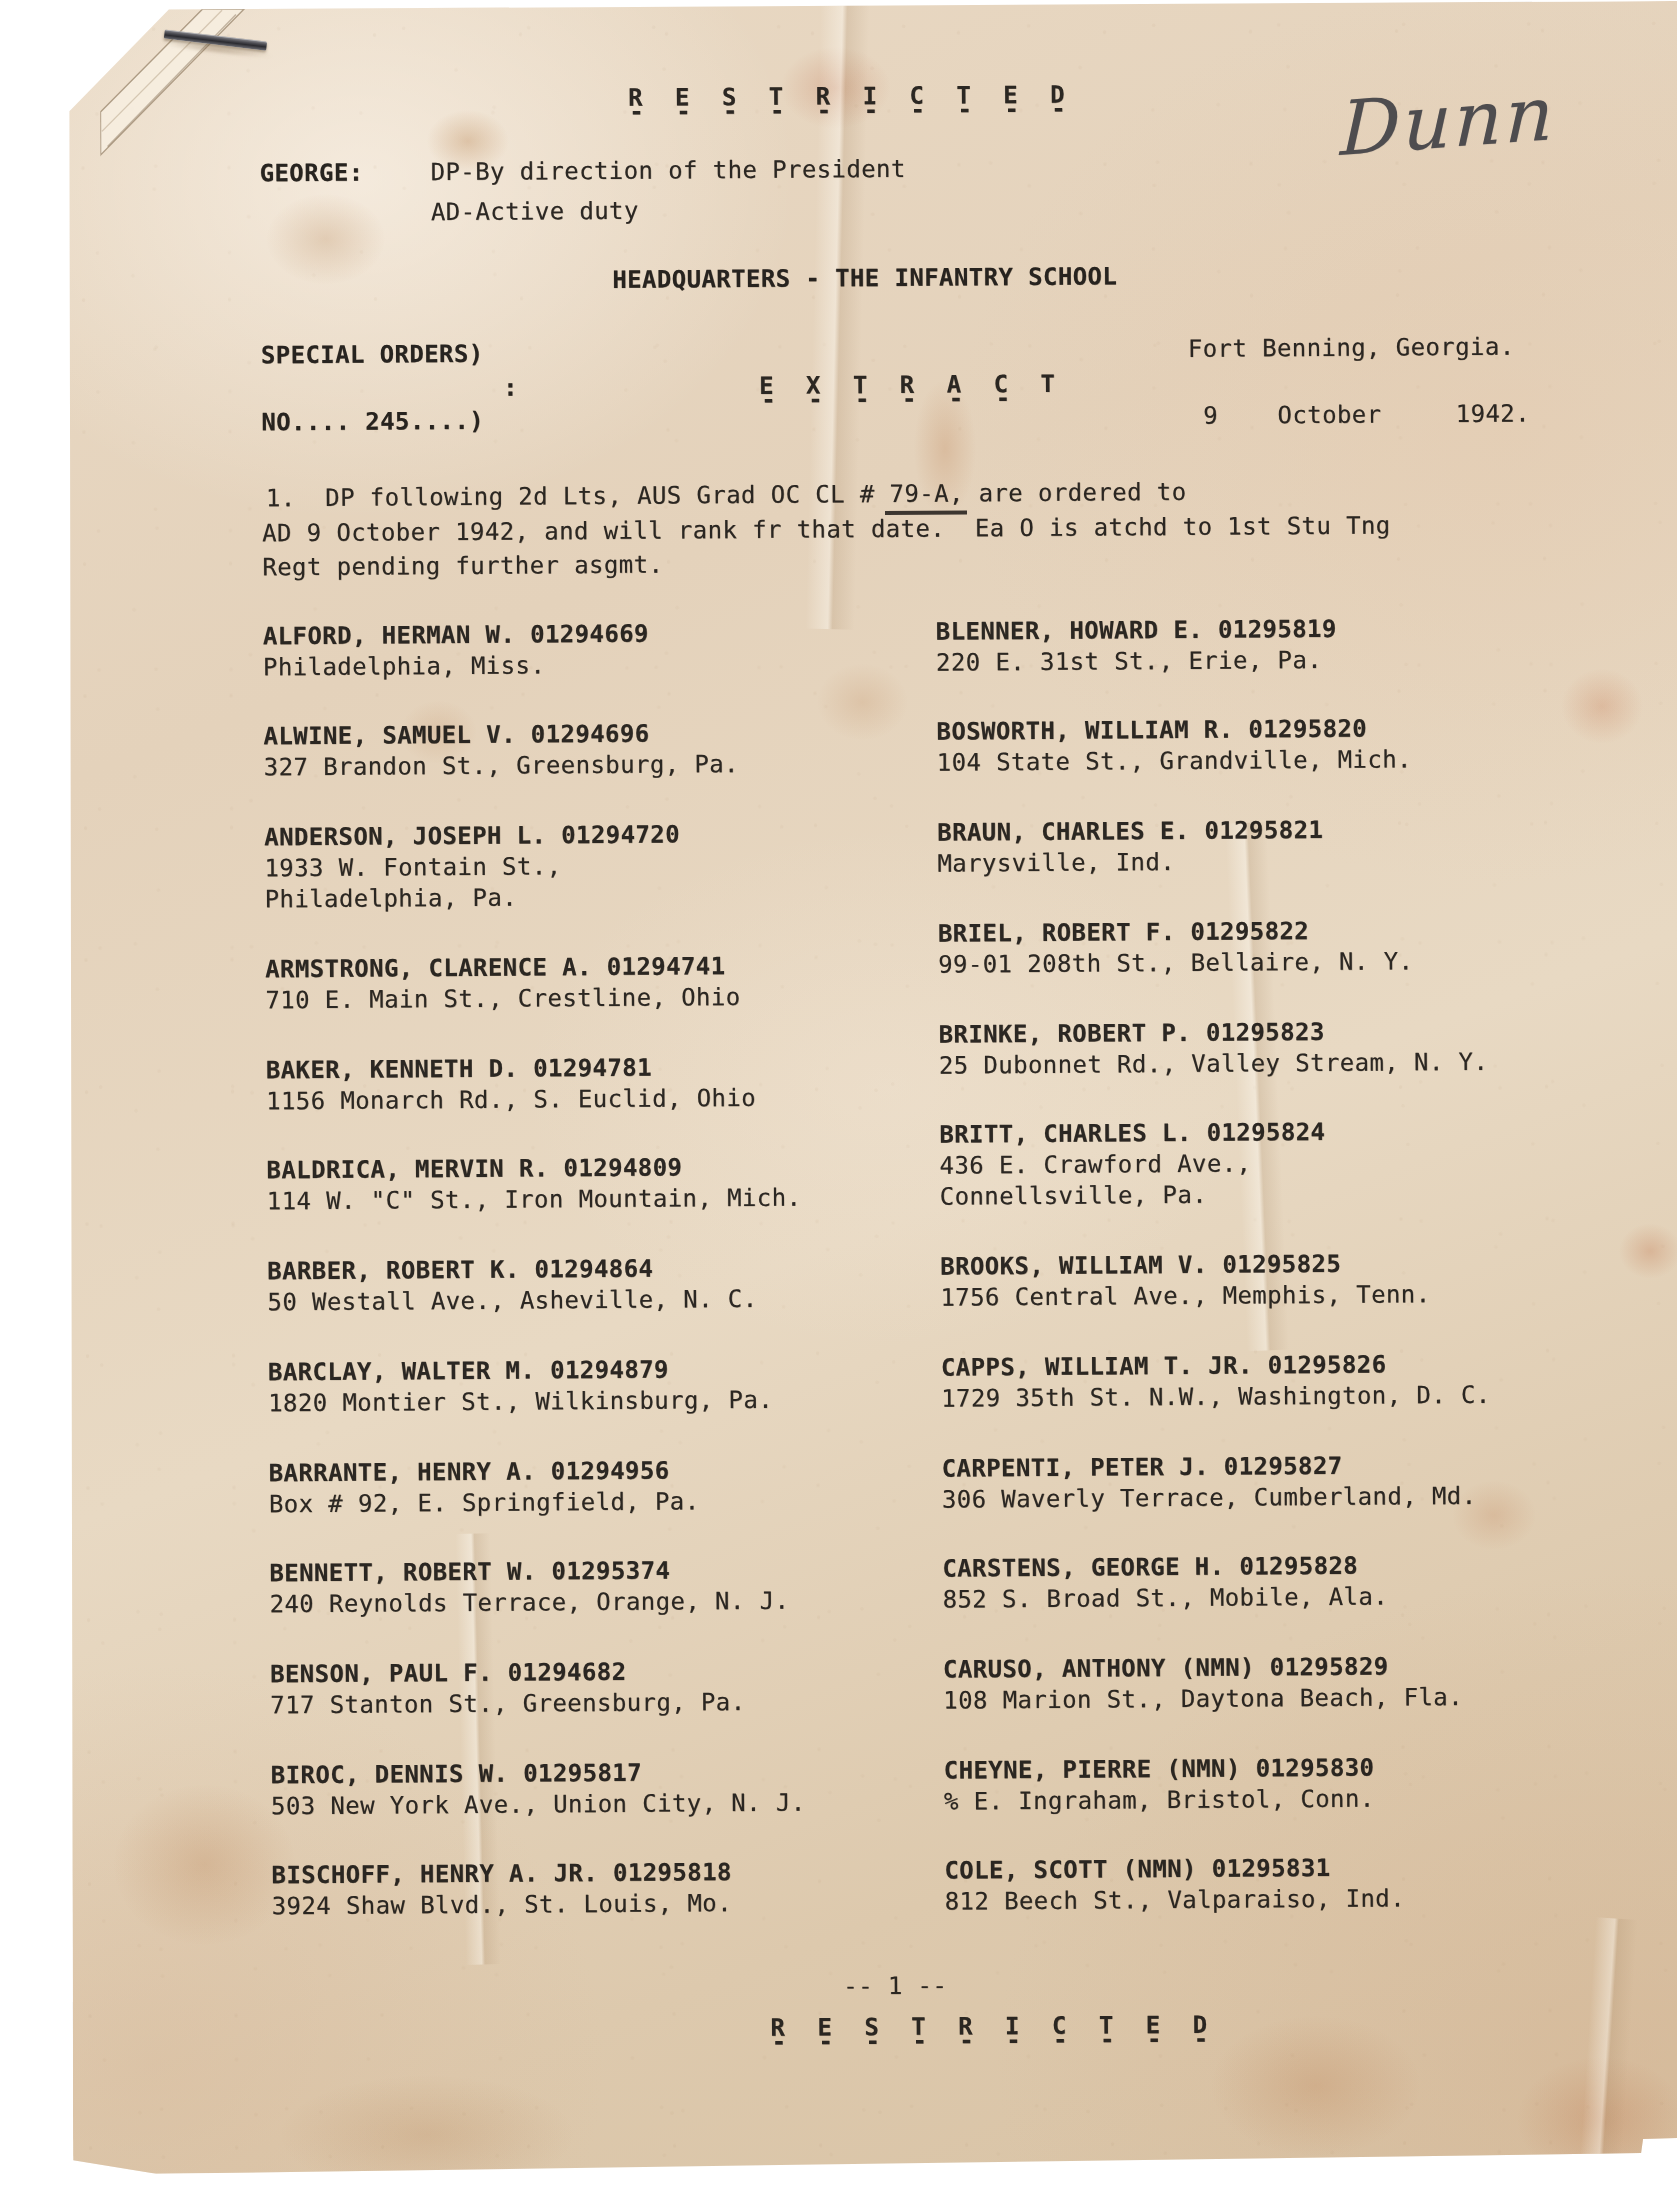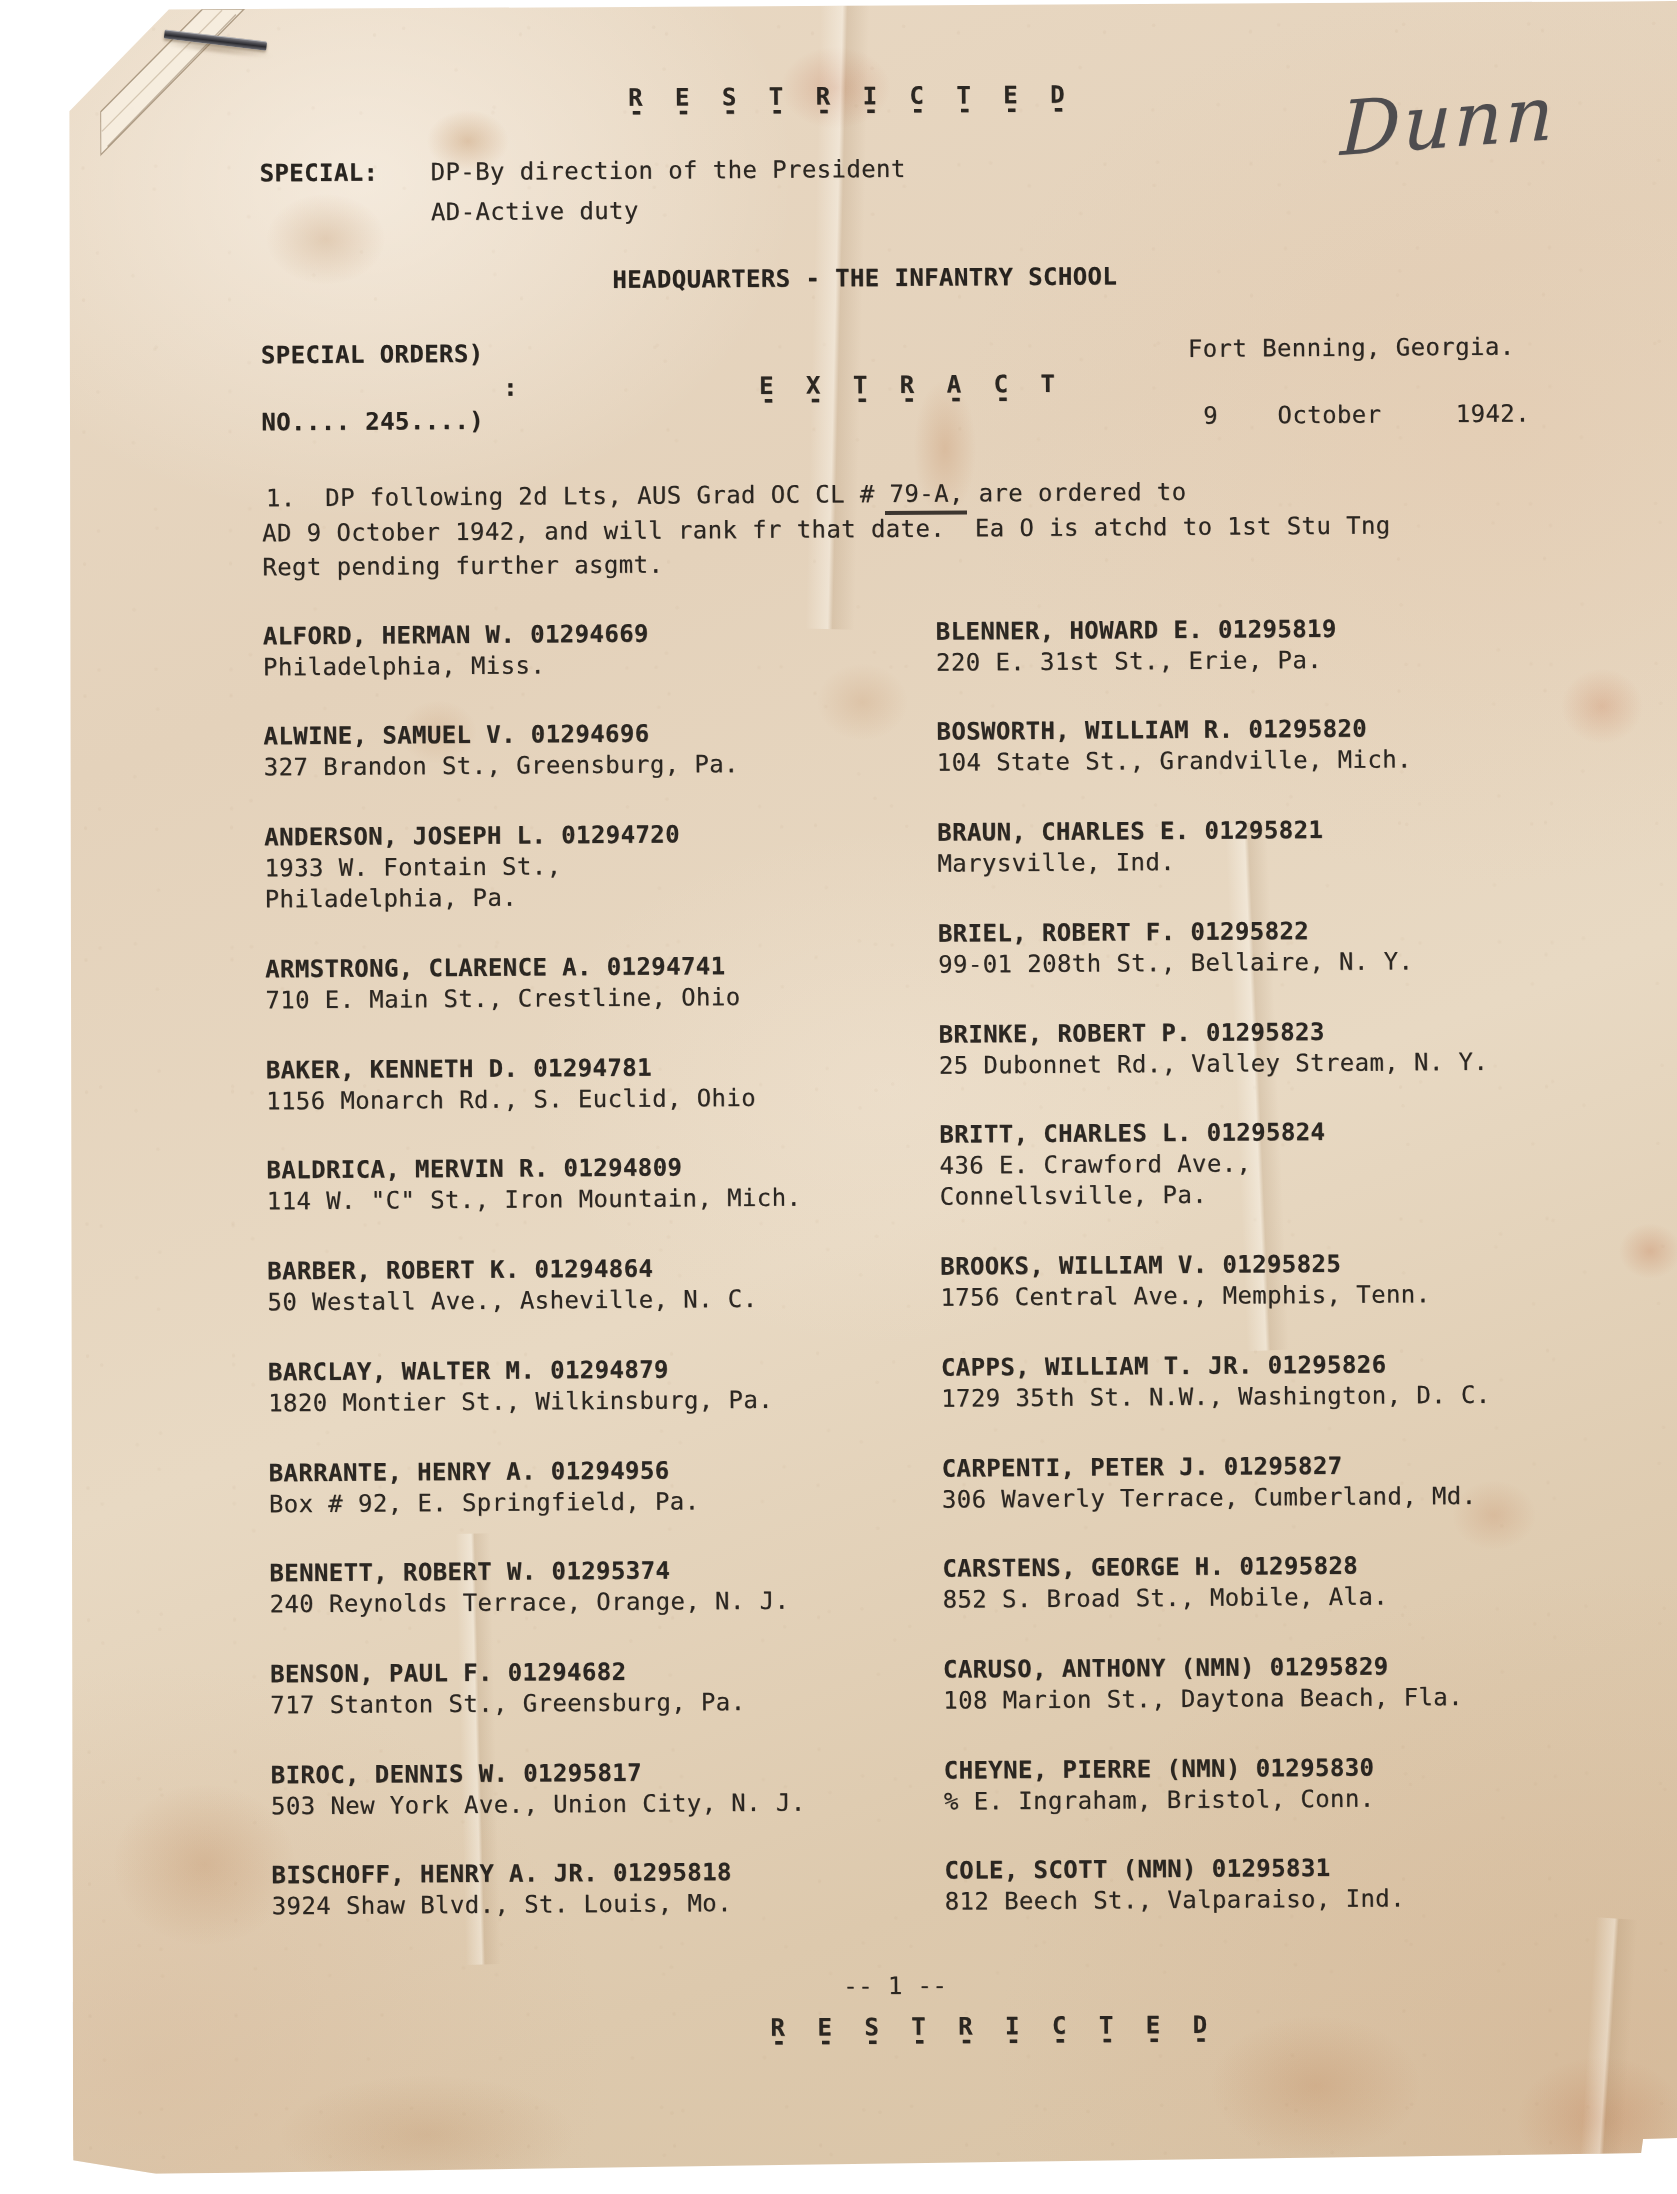--- a/index.html
+++ b/index.html
@@ -213,21 +213,21 @@
     </svg>
 
     <div id="staple-shadow"></div>
     <div id="staple"></div>
 
     <div id="typed">
 
       <div class="t spaced" style="left:566px;  top:78px;">R E S T R I C T E D</div>
       <div class="underdash" style="left:567px;  top:92px;">- - - - - - - - - -</div>
 
-      <div class="t bolder" style="left:197px; top:151px;">SPECIAL:</div>
+      <div class="t bolder" style="left:197px; top:151px;">GEORGE:</div>
       <div class="t" style="left:368px; top:151px;">DP-By direction of the President</div>
       <div class="t" style="left:368px; top:191px;">AD-Active duty</div>
 
       <div class="t bolder" style="left:549px; top:260px;">HEADQUARTERS - THE INFANTRY SCHOOL</div>
 
       <div class="t bolder" style="left:197px; top:333px;">SPECIAL ORDERS)</div>
       <div class="t bolder" style="left:439px; top:367px;">:</div>
       <div class="t bolder" style="left:197px; top:400px;">NO.... 245....)</div>
 
       <div class="t spaced" style="left:695px; top:367px;">E X T R A C T</div>

